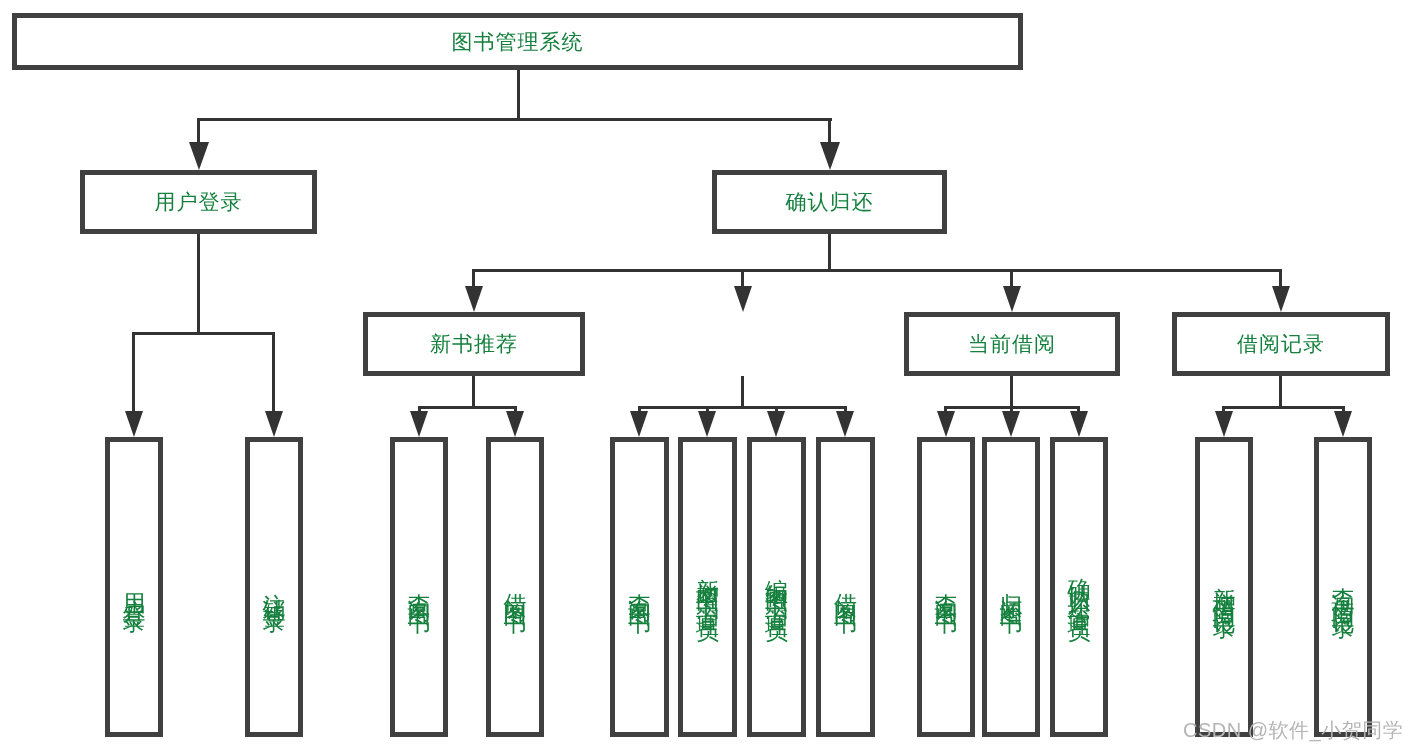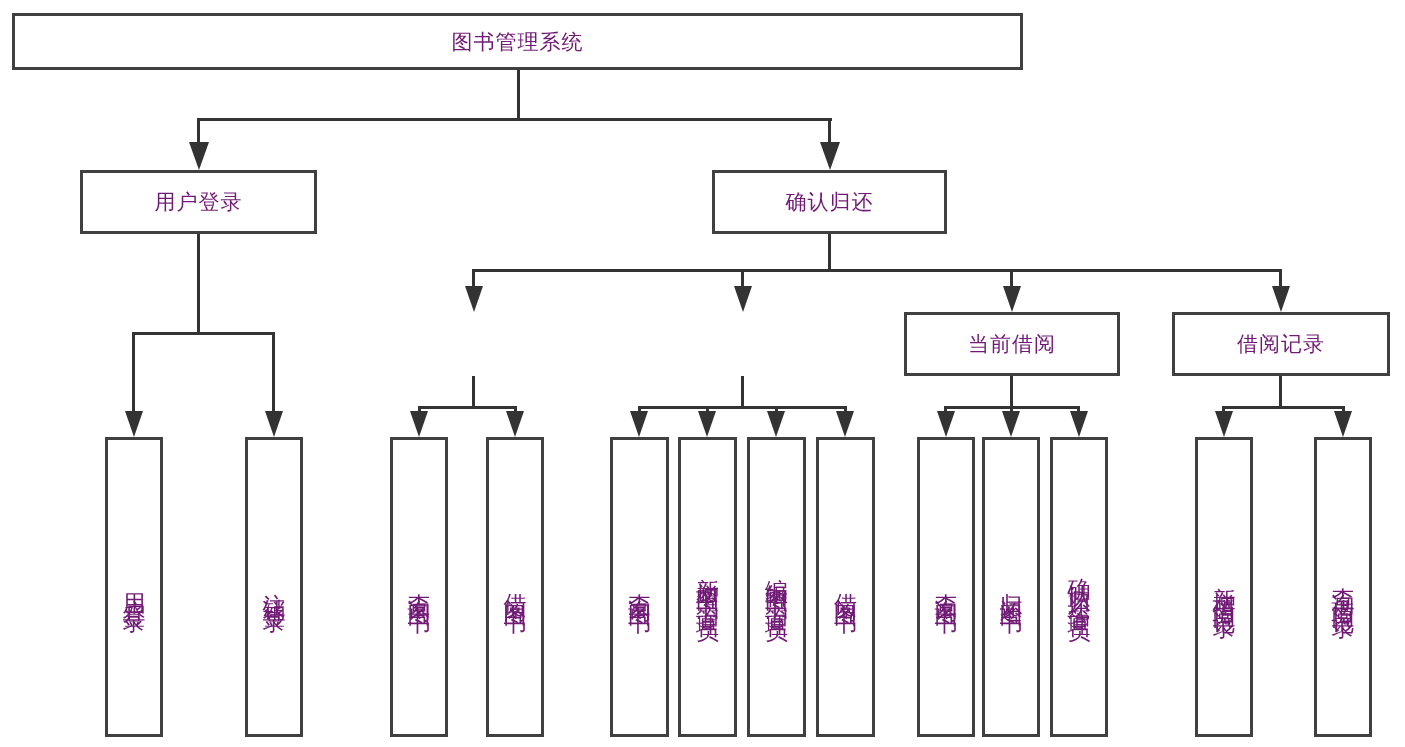--- a/index.html
+++ b/index.html
@@ -7,28 +7,28 @@
     position:relative;
     width:1405px;height:747px;
     background:#ffffff;
     overflow:hidden;
     font-family:"Liberation Sans","DejaVu Sans",sans-serif;
     color:#1a1a1a;
   }
   .box{
     position:absolute;
     box-sizing:border-box;
-    border:3px solid #404040;
+    border:5px solid #404040;
     background:#ffffff;
     display:flex;
     align-items:center;
     justify-content:center;
     font-size:21px;
     letter-spacing:1px;
-    color:#701a75;
+    color:#15803d;
     text-align:center;
   }
   .leaf{
     writing-mode:vertical-lr;
     text-orientation:mixed;
     font-size:23px;
     letter-spacing:6px;
     line-height:1;
   }
   .vl{position:absolute;width:3px;background:#333333;}
@@ -81,20 +81,21 @@
   <div class="hl" style="left:472px;top:269px;width:810px"></div>
   <div class="vl" style="left:472px;top:269px;height:20px"></div>
   <div class="ar" style="left:465px;top:286px"></div>
   <div class="vl" style="left:741px;top:269px;height:20px"></div>
   <div class="ar" style="left:734px;top:286px"></div>
   <div class="vl" style="left:1010px;top:269px;height:20px"></div>
   <div class="ar" style="left:1003px;top:286px"></div>
   <div class="vl" style="left:1279px;top:269px;height:20px"></div>
   <div class="ar" style="left:1272px;top:286px"></div>
 
+  <div class="box" style="left:363px;top:312px;width:222px;height:64px">新书推荐</div>
   <div class="box" style="left:904px;top:312px;width:216px;height:64px">当前借阅</div>
   <div class="box" style="left:1172px;top:312px;width:218px;height:64px">借阅记录</div>
 
   <div class="vl" style="left:472px;top:376px;height:33px"></div>
   <div class="vl" style="left:741px;top:376px;height:33px"></div>
   <div class="vl" style="left:1010px;top:376px;height:33px"></div>
   <div class="vl" style="left:1279px;top:376px;height:33px"></div>
 
   <div class="hl" style="left:418px;top:406px;width:99px"></div>
   <div class="hl" style="left:638px;top:406px;width:209px"></div>
@@ -138,14 +139,15 @@
   <div class="box leaf" style="left:747px;top:437px;width:59px;height:300px">编辑图书（管理员）</div>
   <div class="box leaf" style="left:816px;top:437px;width:59px;height:300px">借阅图书</div>
 
   <div class="box leaf" style="left:917px;top:437px;width:58px;height:300px">查询图书</div>
   <div class="box leaf" style="left:982px;top:437px;width:58px;height:300px">归还图书</div>
   <div class="box leaf" style="left:1050px;top:437px;width:58px;height:300px">确认归还（管理员）</div>
 
   <div class="box leaf" style="left:1195px;top:437px;width:58px;height:300px">新增借阅记录</div>
   <div class="box leaf" style="left:1314px;top:437px;width:58px;height:300px">查询借阅记录</div>
 
+  <div class="watermark">CSDN @软件_小贺同学</div>
 
 </div>
 
 </body></html>

